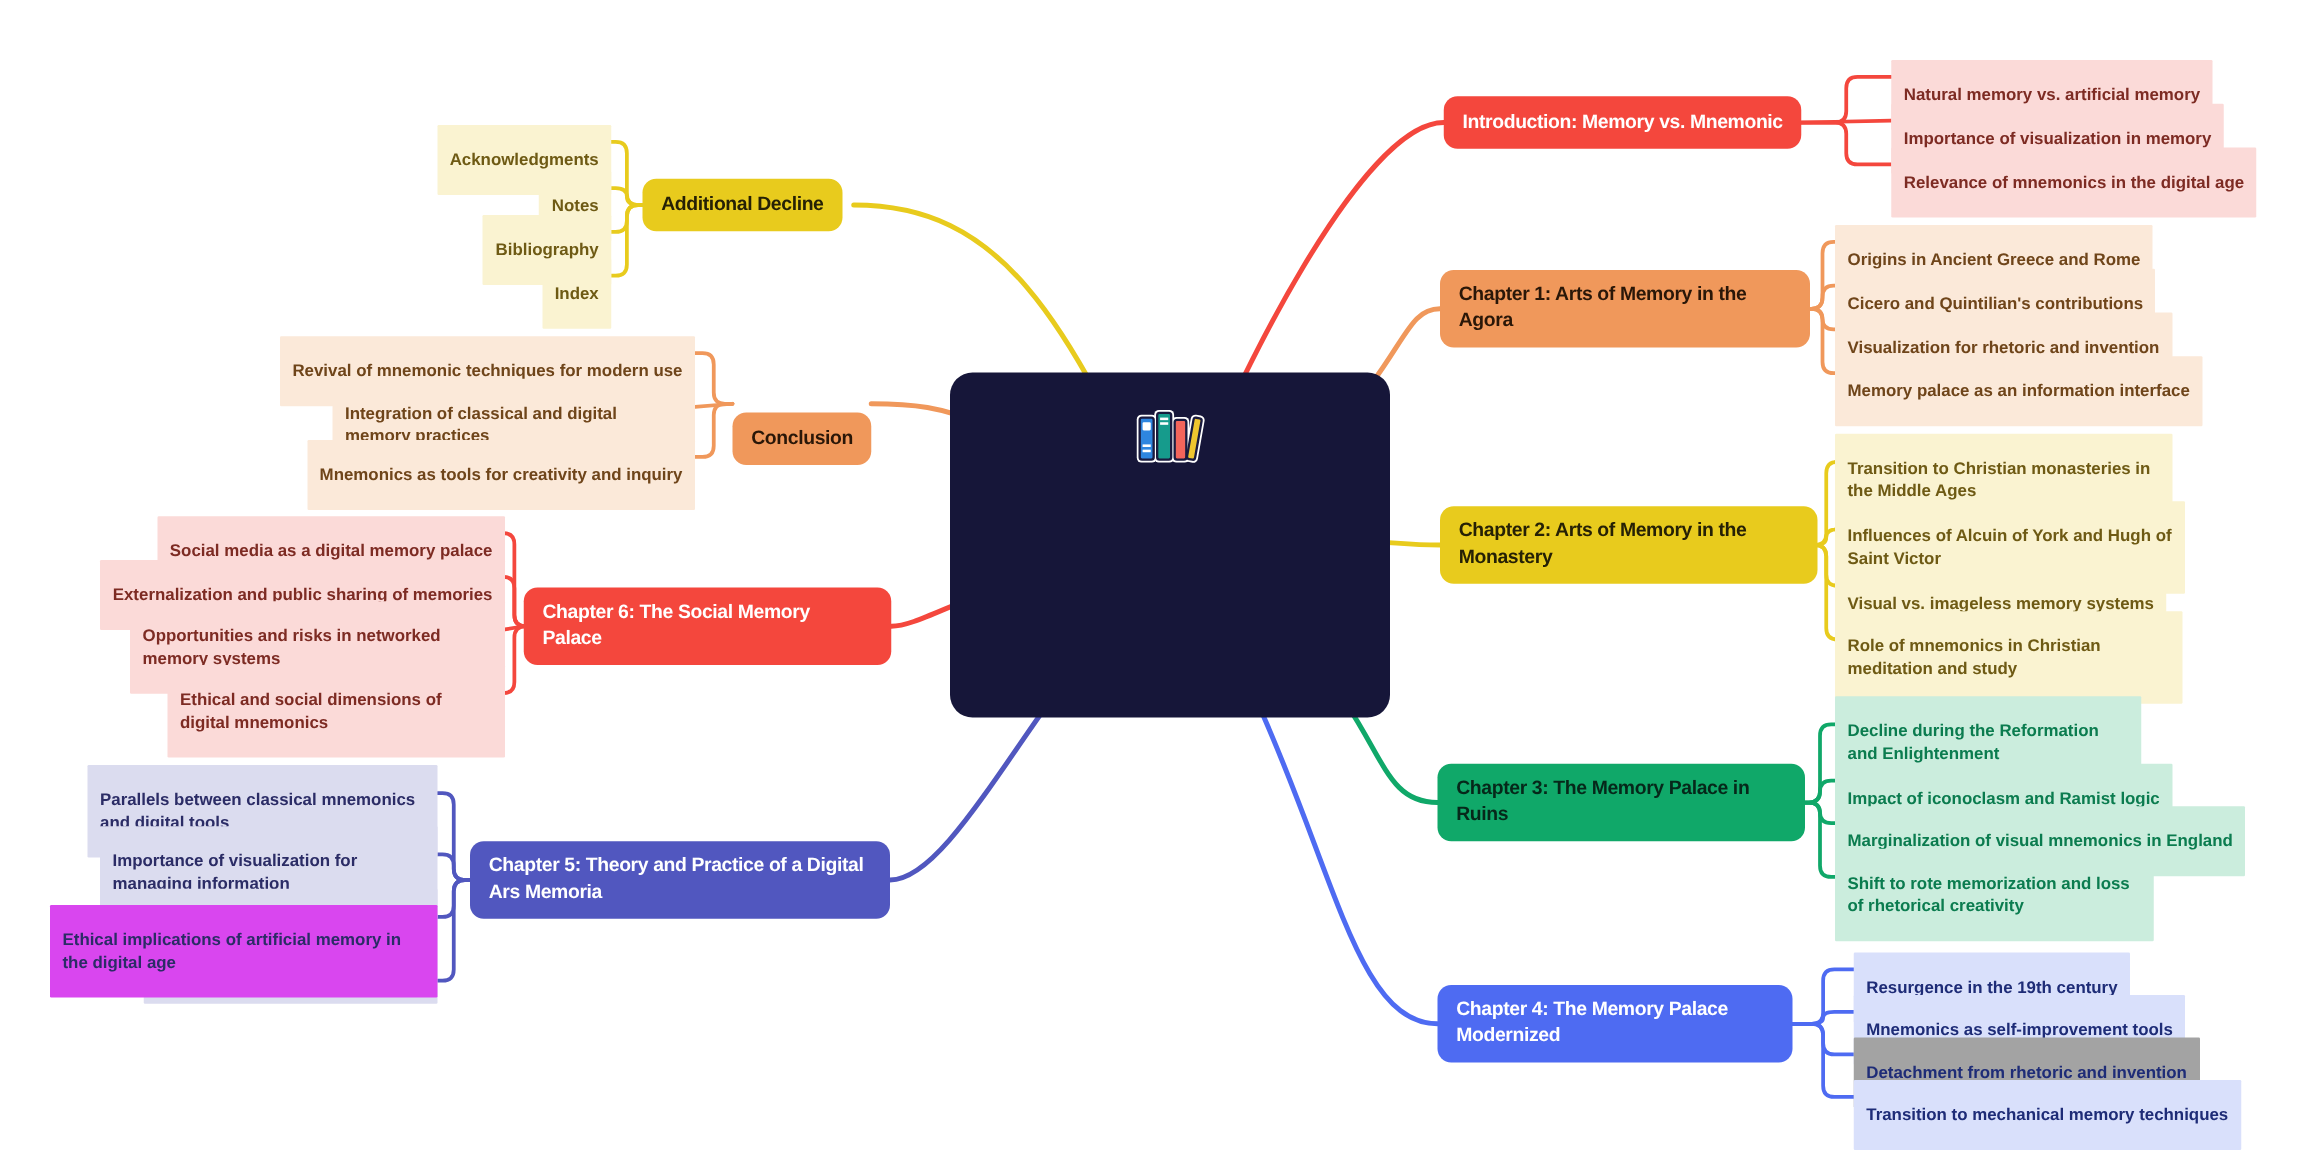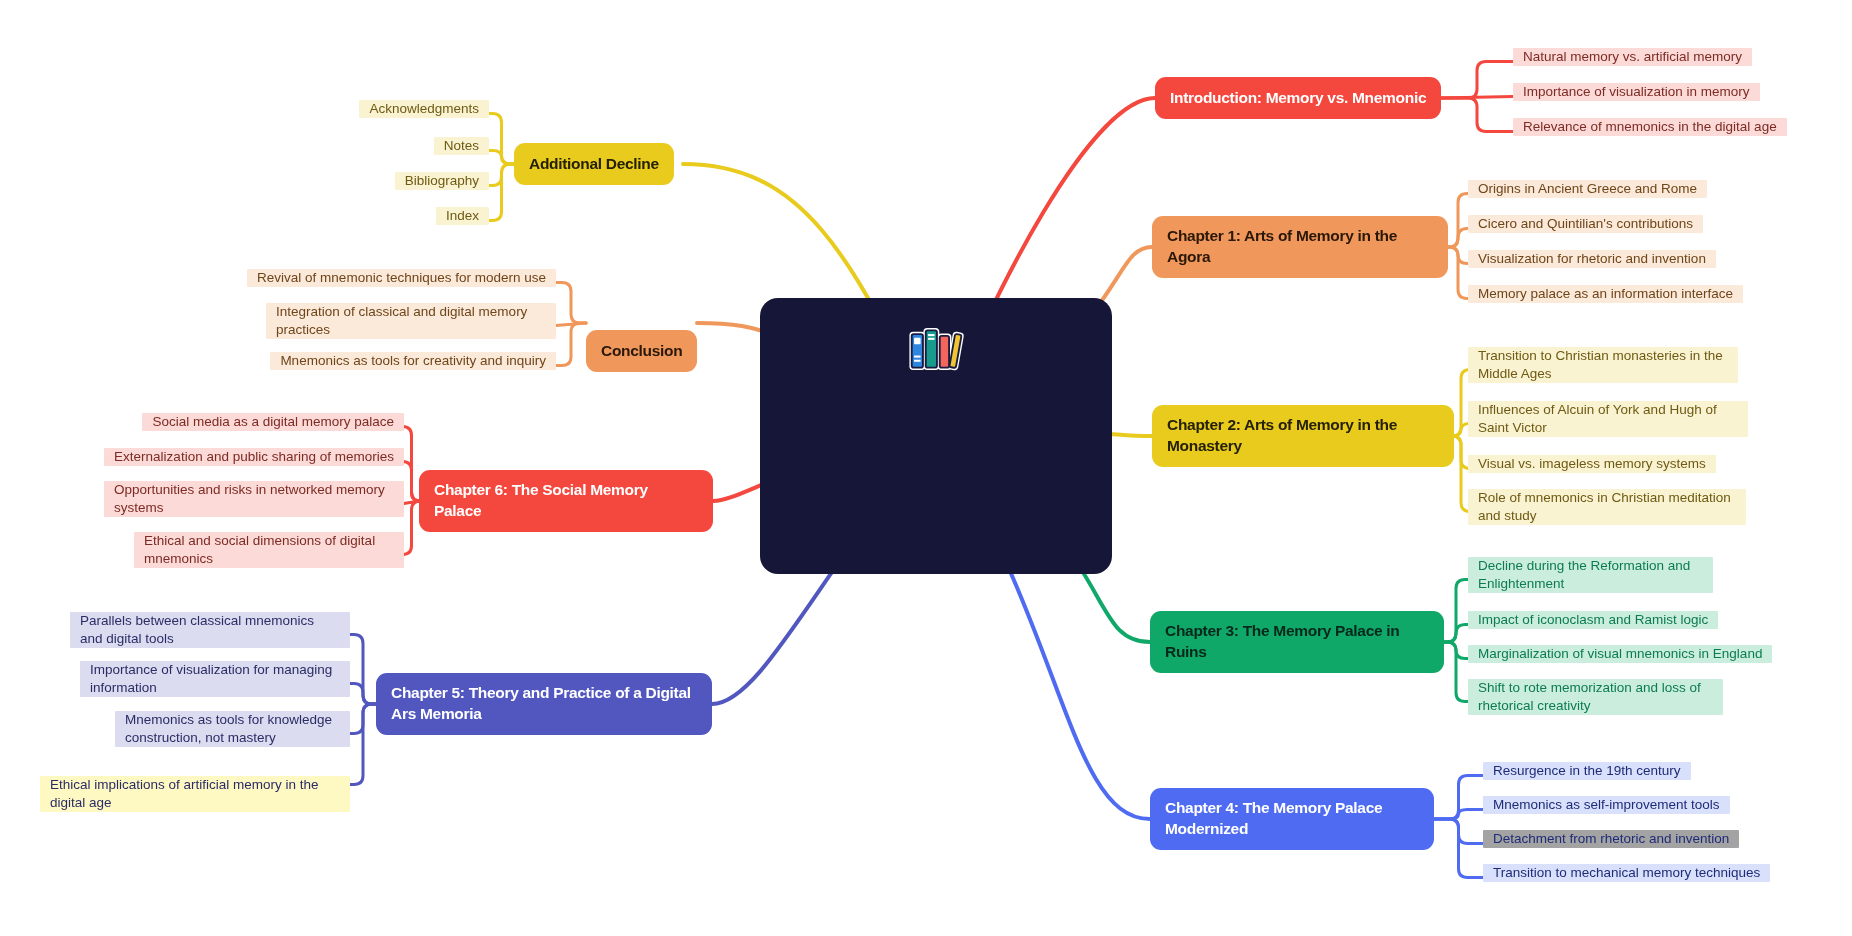--- a/index.html
+++ b/index.html
@@ -9,22 +9,22 @@
   }
   #edges{position:absolute;left:0;top:0;width:1852px;height:936px;}
   .branch{position:static;}
   .bnode{
     position:absolute;display:flex;align-items:center;
     border-radius:11px;font-weight:bold;font-size:15.5px;letter-spacing:-0.3px;
     line-height:1.35;padding:0 15px;box-sizing:border-box;height:42px;white-space:nowrap;
   }
   .bnode.two-line{white-space:normal;height:62px;padding:6px 15px;}
   .pill{
-    position:absolute;border-radius:1px;font-size:13.5px;font-weight:400;
-    line-height:18px;padding:0 10px;box-sizing:content-box;white-space:nowrap;
+    position:absolute;border-radius:1px;font-size:13.5px;font-weight:700;
+    line-height:18px;padding:19px 10px;box-sizing:content-box;white-space:nowrap;
   }
   .pill.wrap{white-space:normal;}
   #central{
     position:absolute;left:760px;top:298px;width:352px;height:276px;border-radius:18px;
     display:flex;flex-direction:column;align-items:center;box-sizing:border-box;
     padding:26px 18px 0 18px;text-align:center;
   }
   #central .title{font-size:26px;font-weight:bold;line-height:1.32;margin-top:10px;letter-spacing:-0.2px;}
   #central .title span{display:block;}
 </style>
@@ -162,15 +162,15 @@
     <div class="pill" style="right: 1448px; top: 448px; background: rgb(251, 218, 216); color: rgb(125, 43, 35);">Externalization and public sharing of memories</div>
     <div class="pill wrap" style="right: 1448px; top: 481px; width: 280px; background: rgb(251, 218, 216); color: rgb(125, 43, 35); margin-left: 12px;">Opportunities and risks in networked memory systems</div>
     <div class="pill wrap" style="right: 1448px; top: 532px; width: 250px; background: rgb(251, 218, 216); color: rgb(125, 43, 35);">Ethical and social dimensions of digital mnemonics</div>
   </div>
 
   <div class="branch">
     <div class="bnode two-line" style="left: 376px; top: 673px; width: 336px; background: rgb(81, 87, 191); color: rgb(255, 255, 255);">Chapter 5: Theory and Practice of a Digital Ars Memoria</div>
     <div class="pill wrap" style="right: 1502px; top: 612px; width: 260px; background: rgb(219, 220, 239); color: rgb(43, 44, 102);">Parallels between classical mnemonics and digital tools</div>
     <div class="pill wrap" style="right: 1502px; top: 661px; width: 250px; background: rgb(219, 220, 239); color: rgb(43, 44, 102);">Importance of visualization for managing information</div>
     <div class="pill wrap" style="right: 1502px; top: 711px; width: 215px; background: rgb(219, 220, 239); color: rgb(43, 44, 102);">Mnemonics as tools for knowledge construction, not mastery</div>
-    <div class="pill wrap" style="right: 1502px; top: 776px; width: 290px; background: #fef9c3; color: rgb(43, 44, 102);">Ethical implications of artificial memory in the digital age</div>
+    <div class="pill wrap" style="right: 1502px; top: 724px; width: 290px; background: #d946ef; color: rgb(43, 44, 102);">Ethical implications of artificial memory in the digital age</div>
   </div>
 </div>
 
 </body></html>

